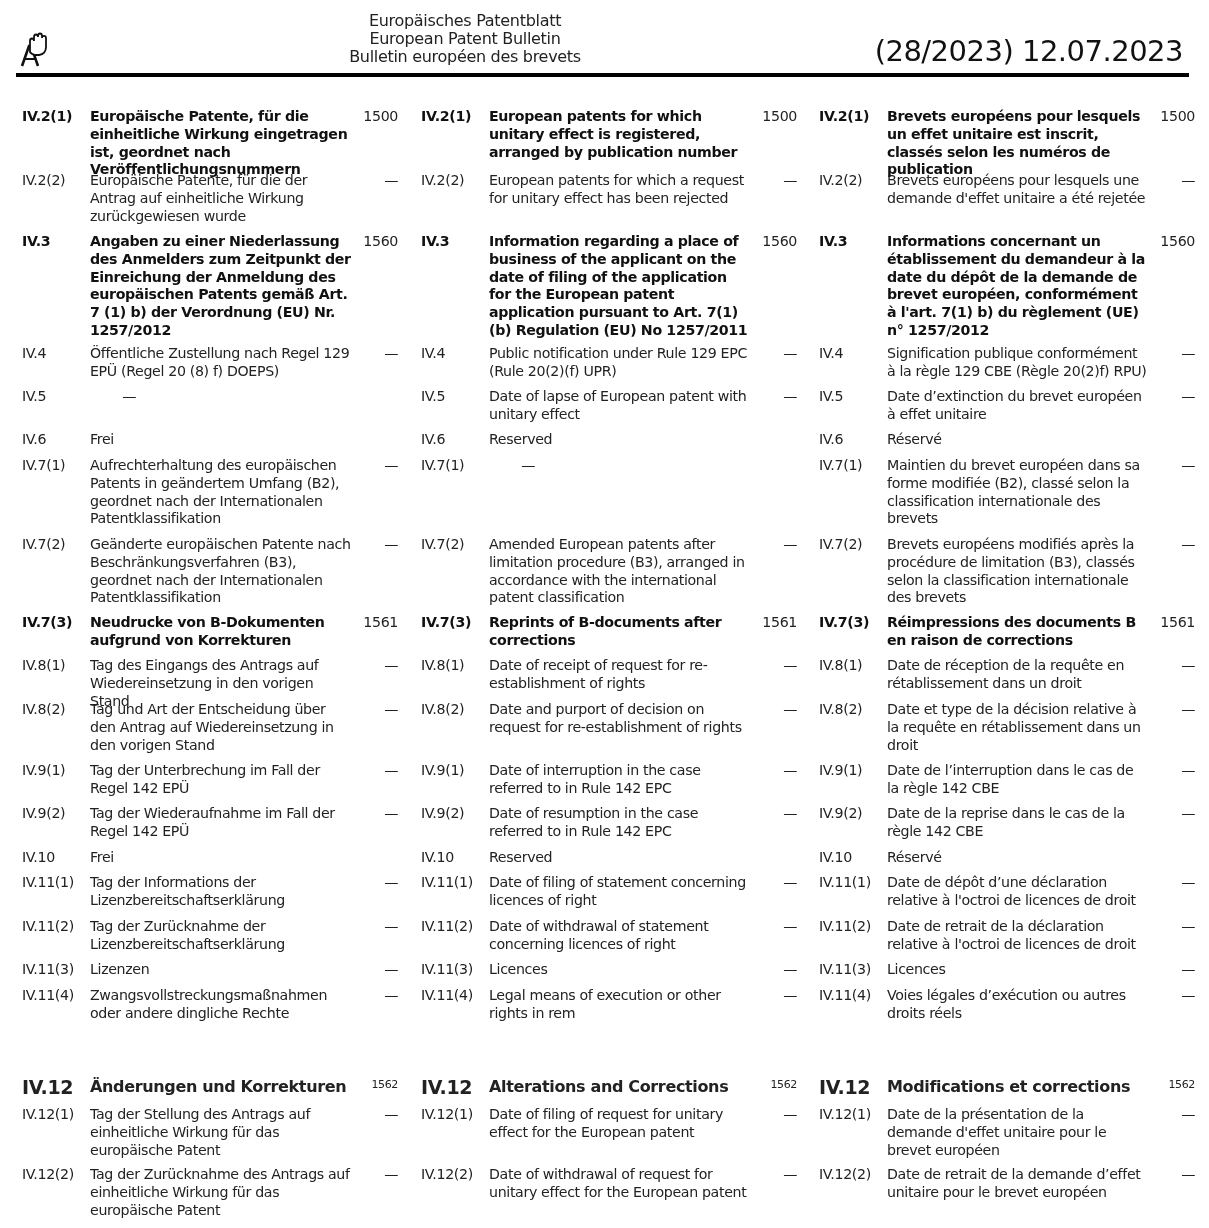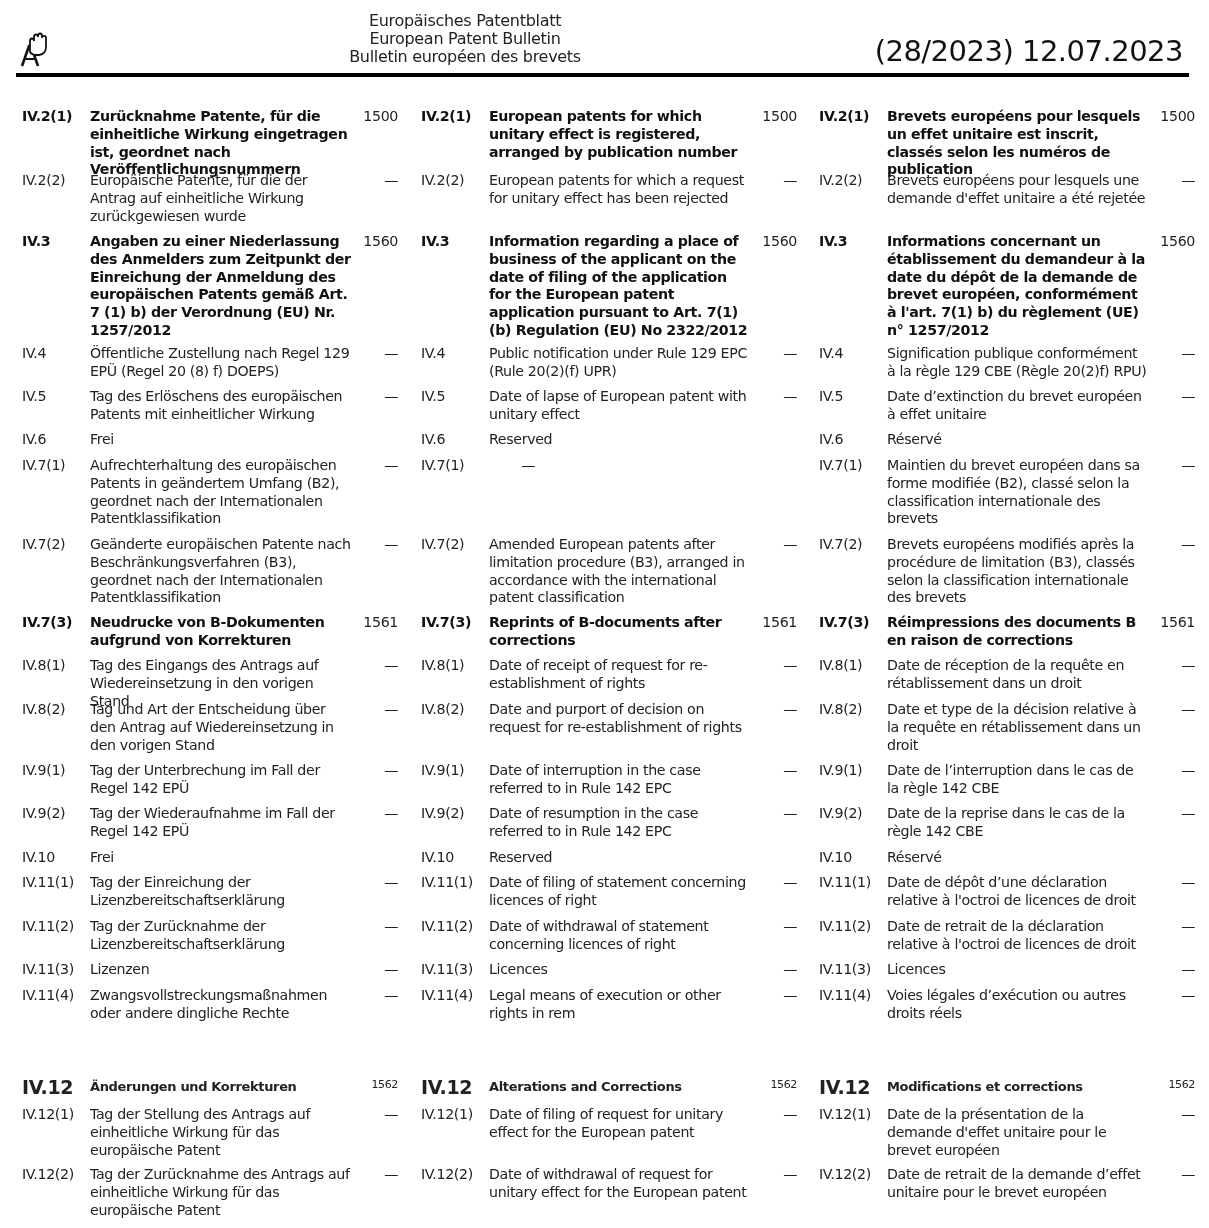--- a/index.html
+++ b/index.html
@@ -26,21 +26,21 @@
   .col-de { left: 22px; width: 376px; }
   .col-en { left: 421px; width: 376px; }
   .col-fr { left: 819px; width: 376px; }
   .entry { position: relative; display: flex; font-size: 14.2px; line-height: 17.8px; letter-spacing: -0.35px; }
   .code { width: 68px; flex: none; color: #222; }
   .text { width: 262px; flex: none; color: #222; }
   .page { width: 46px; flex: none; text-align: right; color: #222; }
   .entry.bold .code, .entry.bold .text { font-weight: bold; color: #111; }
   .section-head { font-size: 18px; line-height: 22px; }
   .section-head .code { font-weight: bold; font-size: 19px; }
-  .section-head .text { font-weight: bold; font-size: 13px; }
+  .section-head .text { font-weight: bold; font-size: 16px; }
   .section-head .page { font-size: 11px; line-height: 18px; }
 </style>
 </head>
 <body>
 
 <div class="header">
   <svg class="logo" viewBox="0 0 34 36">
     <path d="M4 34 L11 14 L13 14 L20 34" fill="none" stroke="#111" stroke-width="2.6"></path>
     <line x1="7" y1="27" x2="17" y2="27" stroke="#111" stroke-width="2"></line>
     <path d="M12 20 L12 9 Q12 6.5 14 6.5 Q16 6.5 16 9 L16 5 Q16 2.5 18 2.5 Q20 2.5 20 5 L20 4 Q20 1.5 22 1.5 Q24 1.5 24 4 L24 6 Q24 3.8 26 3.8 Q28 3.8 28 6 L28 15 Q28 22 21 23 L17 23 Q13 22 12 20 Z" fill="#fff" stroke="#111" stroke-width="1.8"></path>
@@ -50,41 +50,40 @@
     <div>European Patent Bulletin</div>
     <div>Bulletin européen des brevets</div>
   </div>
   <div class="issue">(28/2023) 12.07.2023</div>
   <div class="rule"></div>
 </div>
 
 <div class="col col-de">
     <div class="entry bold" style="position: absolute; top: 0px; left: 0px;">
       <div class="code">IV.2(1)</div>
-      <div class="text">Zurücknahme Patente, für die einheitliche Wirkung eingetragen ist, geordnet nach Veröffentlichungsnummern</div>
+      <div class="text">Europäische Patente, für die einheitliche Wirkung eingetragen ist, geordnet nach Veröffentlichungsnummern</div>
       <div class="page">1500</div>
     </div>
     <div class="entry" style="position: absolute; top: 64px; left: 0px;">
       <div class="code">IV.2(2)</div>
       <div class="text">Europäische Patente, für die der Antrag auf einheitliche Wirkung zurückgewiesen wurde</div>
       <div class="page">—</div>
     </div>
     <div class="entry bold" style="position: absolute; top: 125px; left: 0px;">
       <div class="code">IV.3</div>
       <div class="text">Angaben zu einer Niederlassung des Anmelders zum Zeitpunkt der Einreichung der Anmeldung des europäischen Patents gemäß Art. 7 (1) b) der Verordnung (EU) Nr. 1257/2012</div>
       <div class="page">1560</div>
     </div>
     <div class="entry" style="position: absolute; top: 237px; left: 0px;">
       <div class="code">IV.4</div>
       <div class="text">Öffentliche Zustellung nach Regel 129 EPÜ (Regel 20 (8) f) DOEPS)</div>
       <div class="page">—</div>
     </div>
     <div class="entry" style="position: absolute; top: 280px; left: 0px;">
       <div class="code">IV.5</div>
-      <div class="text">Tag des Erlöschens des europäischen Patents mit einheitlicher Wirkung</div>
       <div class="page">—</div>
     </div>
     <div class="entry" style="position: absolute; top: 323px; left: 0px;">
       <div class="code">IV.6</div>
       <div class="text">Frei</div>
       <div class="page"></div>
     </div>
     <div class="entry" style="position: absolute; top: 349px; left: 0px;">
       <div class="code">IV.7(1)</div>
       <div class="text">Aufrechterhaltung des europäischen Patents in geändertem Umfang (B2), geordnet nach der Internationalen Patentklassifikation</div>
@@ -120,21 +119,21 @@
       <div class="text">Tag der Wiederaufnahme im Fall der Regel 142 EPÜ</div>
       <div class="page">—</div>
     </div>
     <div class="entry" style="position: absolute; top: 741px; left: 0px;">
       <div class="code">IV.10</div>
       <div class="text">Frei</div>
       <div class="page"></div>
     </div>
     <div class="entry" style="position: absolute; top: 766px; left: 0px;">
       <div class="code">IV.11(1)</div>
-      <div class="text">Tag der Einreichung der Lizenzbereitschaftserklärung</div>
+      <div class="text">Tag der Informations der Lizenzbereitschaftserklärung</div>
       <div class="page">—</div>
     </div>
     <div class="entry" style="position: absolute; top: 810px; left: 0px;">
       <div class="code">IV.11(2)</div>
       <div class="text">Tag der Zurücknahme der Lizenzbereitschaftserklärung</div>
       <div class="page">—</div>
     </div>
     <div class="entry" style="position: absolute; top: 853px; left: 0px;">
       <div class="code">IV.11(3)</div>
       <div class="text">Lizenzen</div>
@@ -167,21 +166,21 @@
       <div class="text">European patents for which unitary effect is registered, arranged by publication number</div>
       <div class="page">1500</div>
     </div>
     <div class="entry" style="position: absolute; top: 64px; left: 0px;">
       <div class="code">IV.2(2)</div>
       <div class="text">European patents for which a request for unitary effect has been rejected</div>
       <div class="page">—</div>
     </div>
     <div class="entry bold" style="position: absolute; top: 125px; left: 0px;">
       <div class="code">IV.3</div>
-      <div class="text">Information regarding a place of business of the applicant on the date of filing of the application for the European patent application pursuant to Art. 7(1)(b) Regulation (EU) No 2322/2012</div>
+      <div class="text">Information regarding a place of business of the applicant on the date of filing of the application for the European patent application pursuant to Art. 7(1)(b) Regulation (EU) No 1257/2011</div>
       <div class="page">1560</div>
     </div>
     <div class="entry" style="position: absolute; top: 237px; left: 0px;">
       <div class="code">IV.4</div>
       <div class="text">Public notification under Rule 129 EPC (Rule 20(2)(f) UPR)</div>
       <div class="page">—</div>
     </div>
     <div class="entry" style="position: absolute; top: 280px; left: 0px;">
       <div class="code">IV.5</div>
       <div class="text">Date of lapse of European patent with unitary effect</div>

